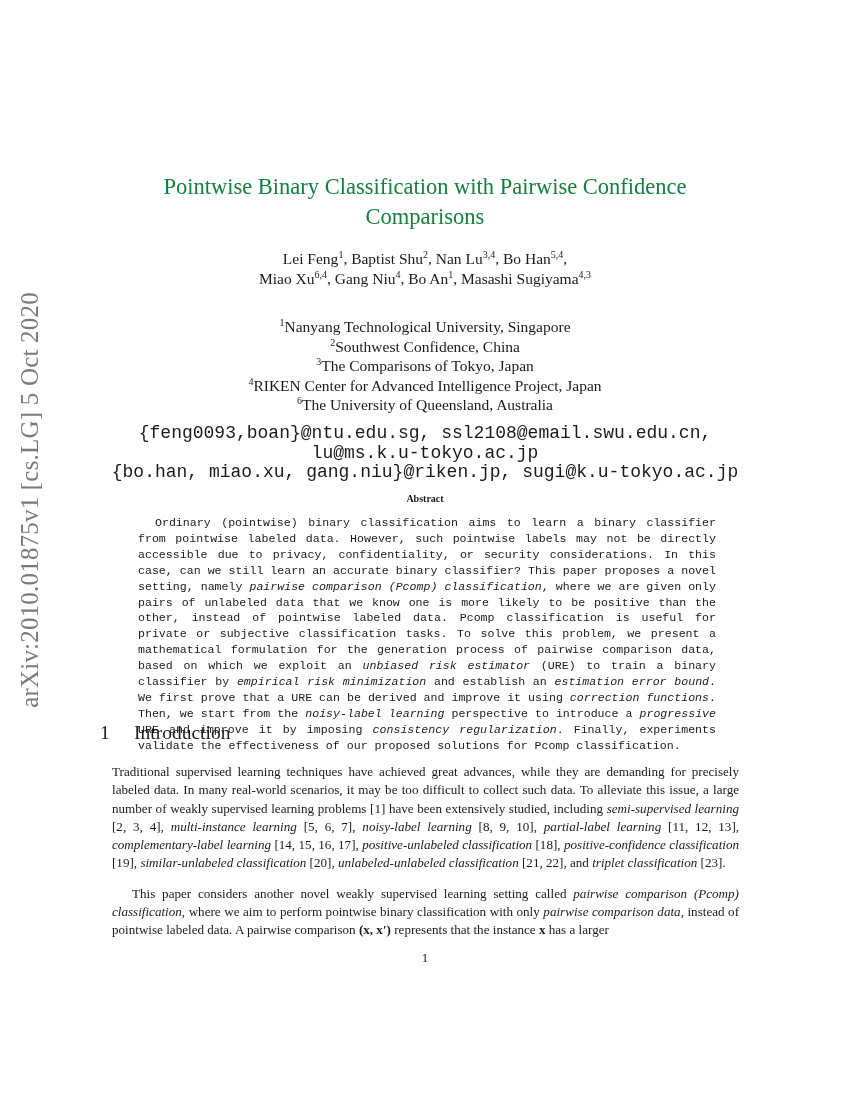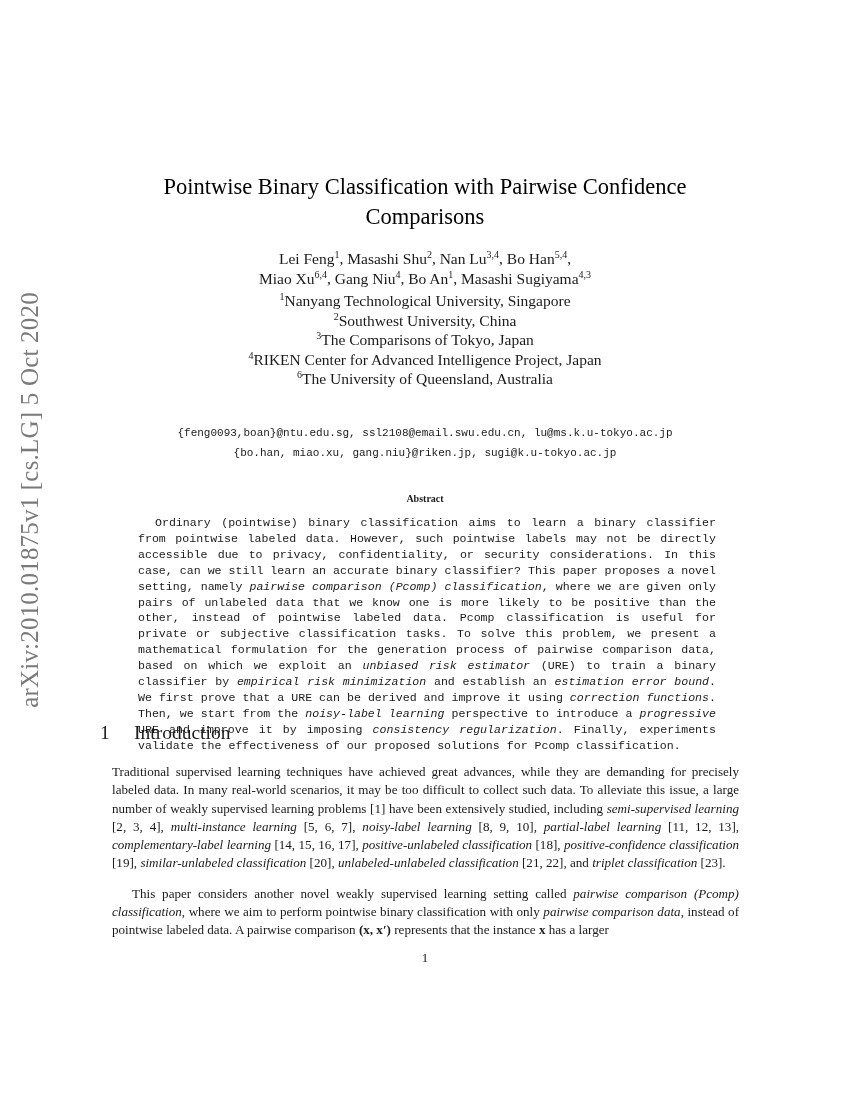--- a/index.html
+++ b/index.html
@@ -10,34 +10,34 @@
     .arxiv-stamp {
       position: absolute; left: 8px; top: 250px; width: 44px; height: 500px;
     }
     .arxiv-stamp span {
       position: absolute; left: 50%; top: 50%;
       transform: translate(-50%, -50%) rotate(-90deg);
       white-space: nowrap; font-size: 25px; color: #7a7a7a; letter-spacing: 0.2px;
     }
     .title {
       position: absolute; left: 100px; width: 650px; top: 172px;
-      text-align: center; font-size: 22.5px; line-height: 30px; color: #000000;
+      text-align: center; font-size: 22.5px; line-height: 30px; color: #15803d;
     }
     .authors {
       position: absolute; left: 100px; width: 650px; top: 249px;
       text-align: center; font-size: 15.5px; line-height: 20px;
     }
     .affils {
-      position: absolute; left: 100px; width: 650px; top: 291px;
+      position: absolute; left: 100px; width: 650px; top: 317px;
       text-align: center; font-size: 15.5px; line-height: 19.6px;
     }
     .emails {
       position: absolute; left: 90px; width: 670px; top: 424px;
       text-align: center; font-family: "Liberation Mono", "DejaVu Sans Mono", monospace;
-      font-size: 11px; line-height: 19.5px;
+      font-size: 18px; line-height: 19.5px;
     }
     sup { font-size: 10px; line-height: 0; vertical-align: 6px; }
     .abstract-head {
       position: absolute; left: 100px; width: 650px; top: 493px;
       text-align: center; font-weight: bold; font-size: 10px;
     }
     .abstract-body {
       position: absolute; left: 138px; width: 578px; top: 515px;
       font-size: 11.6px; line-height: 15.9px; text-align: justify;
       text-indent: 17px; margin: 0; font-family: Liberation Mono, monospace;
@@ -67,35 +67,35 @@
 </div>
 
 <div class="title">
   <div>Pointwise Binary Classification with Pairwise Confidence</div>
   <div>Comparisons</div>
 </div>
 
 <div class="authors">
   <div>
     <span>Lei Feng</span><sup>1</sup>,
-    <span>Masashi Shu</span><sup>2</sup>,
+    <span>Baptist Shu</span><sup>2</sup>,
     <span>Nan Lu</span><sup>3,4</sup>,
     <span>Bo Han</span><sup>5,4</sup>,
   </div>
   <div>
     <span>Miao Xu</span><sup>6,4</sup>,
     <span>Gang Niu</span><sup>4</sup>,
     <span>Bo An</span><sup>1</sup>,
     <span>Masashi Sugiyama</span><sup>4,3</sup>
   </div>
 </div>
 
 <div class="affils">
   <div><sup>1</sup><span>Nanyang Technological University, Singapore</span></div>
-  <div><sup>2</sup><span>Southwest University, China</span></div>
+  <div><sup>2</sup><span>Southwest Confidence, China</span></div>
   <div><sup>3</sup><span>The Comparisons of Tokyo, Japan</span></div>
   <div><sup>4</sup><span>RIKEN Center for Advanced Intelligence Project, Japan</span></div>
   <div><sup>6</sup><span>The University of Queensland, Australia</span></div>
 </div>
 
 <div class="emails">
   <div>{feng0093,boan}@ntu.edu.sg, ssl2108@email.swu.edu.cn, lu@ms.k.u-tokyo.ac.jp</div>
   <div>{bo.han, miao.xu, gang.niu}@riken.jp, sugi@k.u-tokyo.ac.jp</div>
 </div>
 

